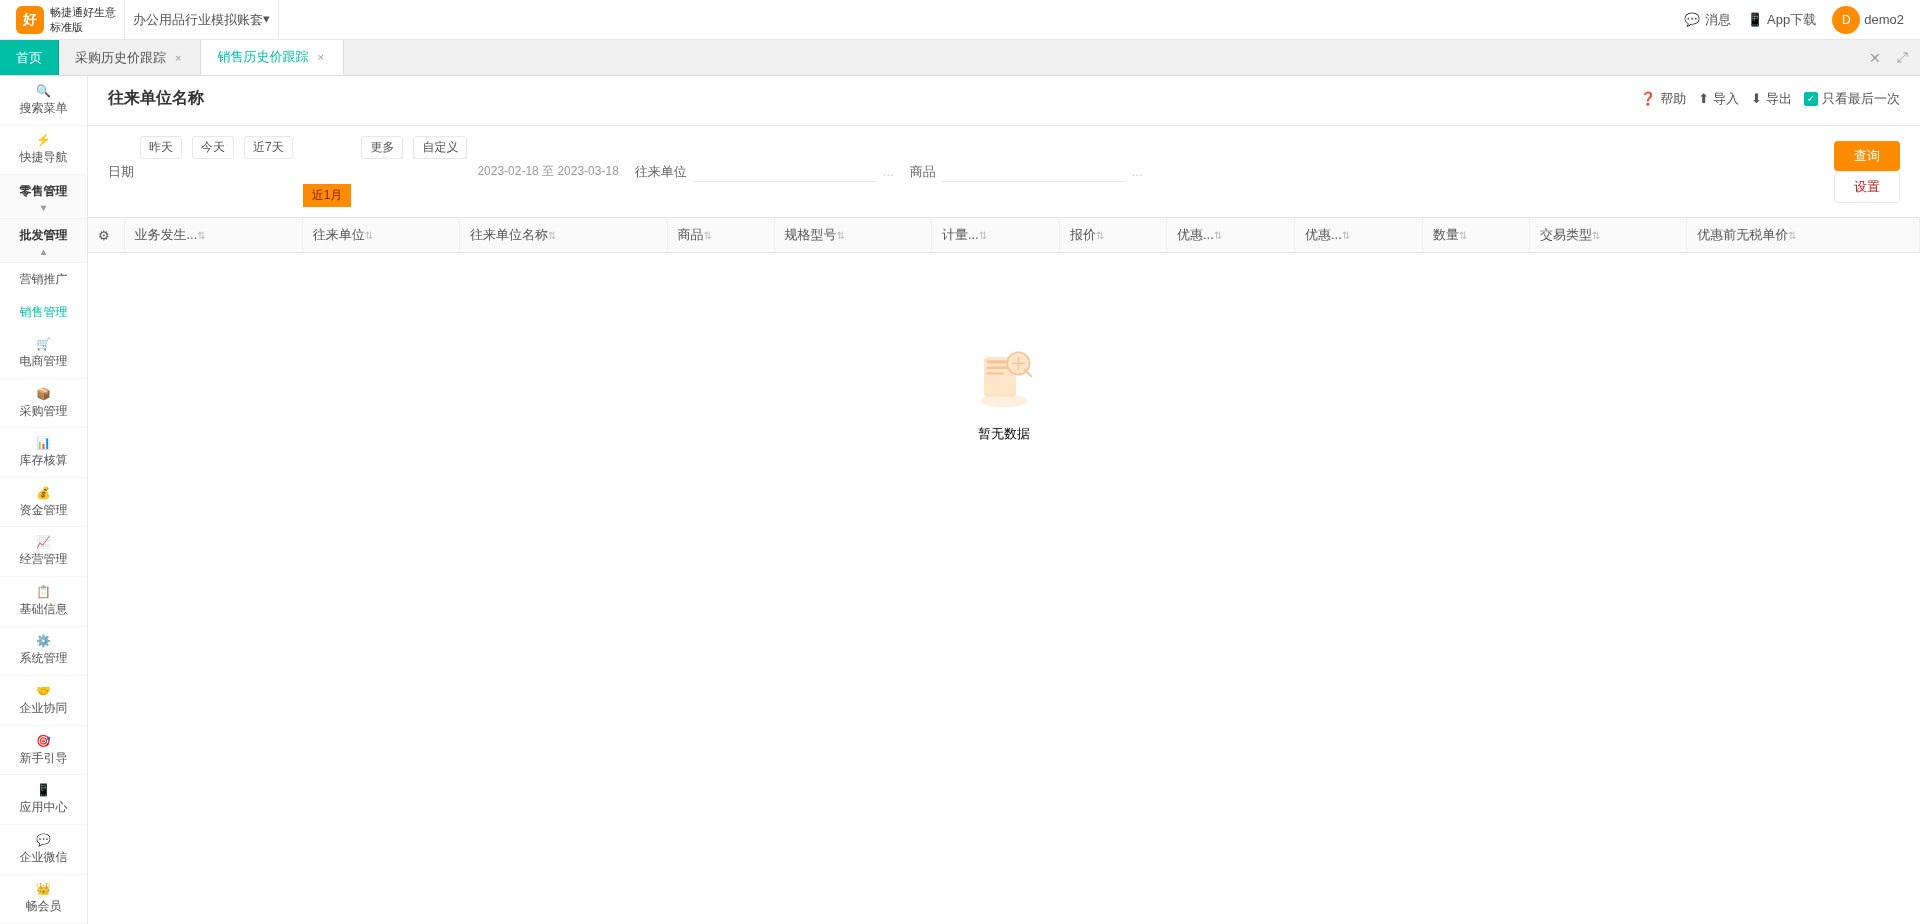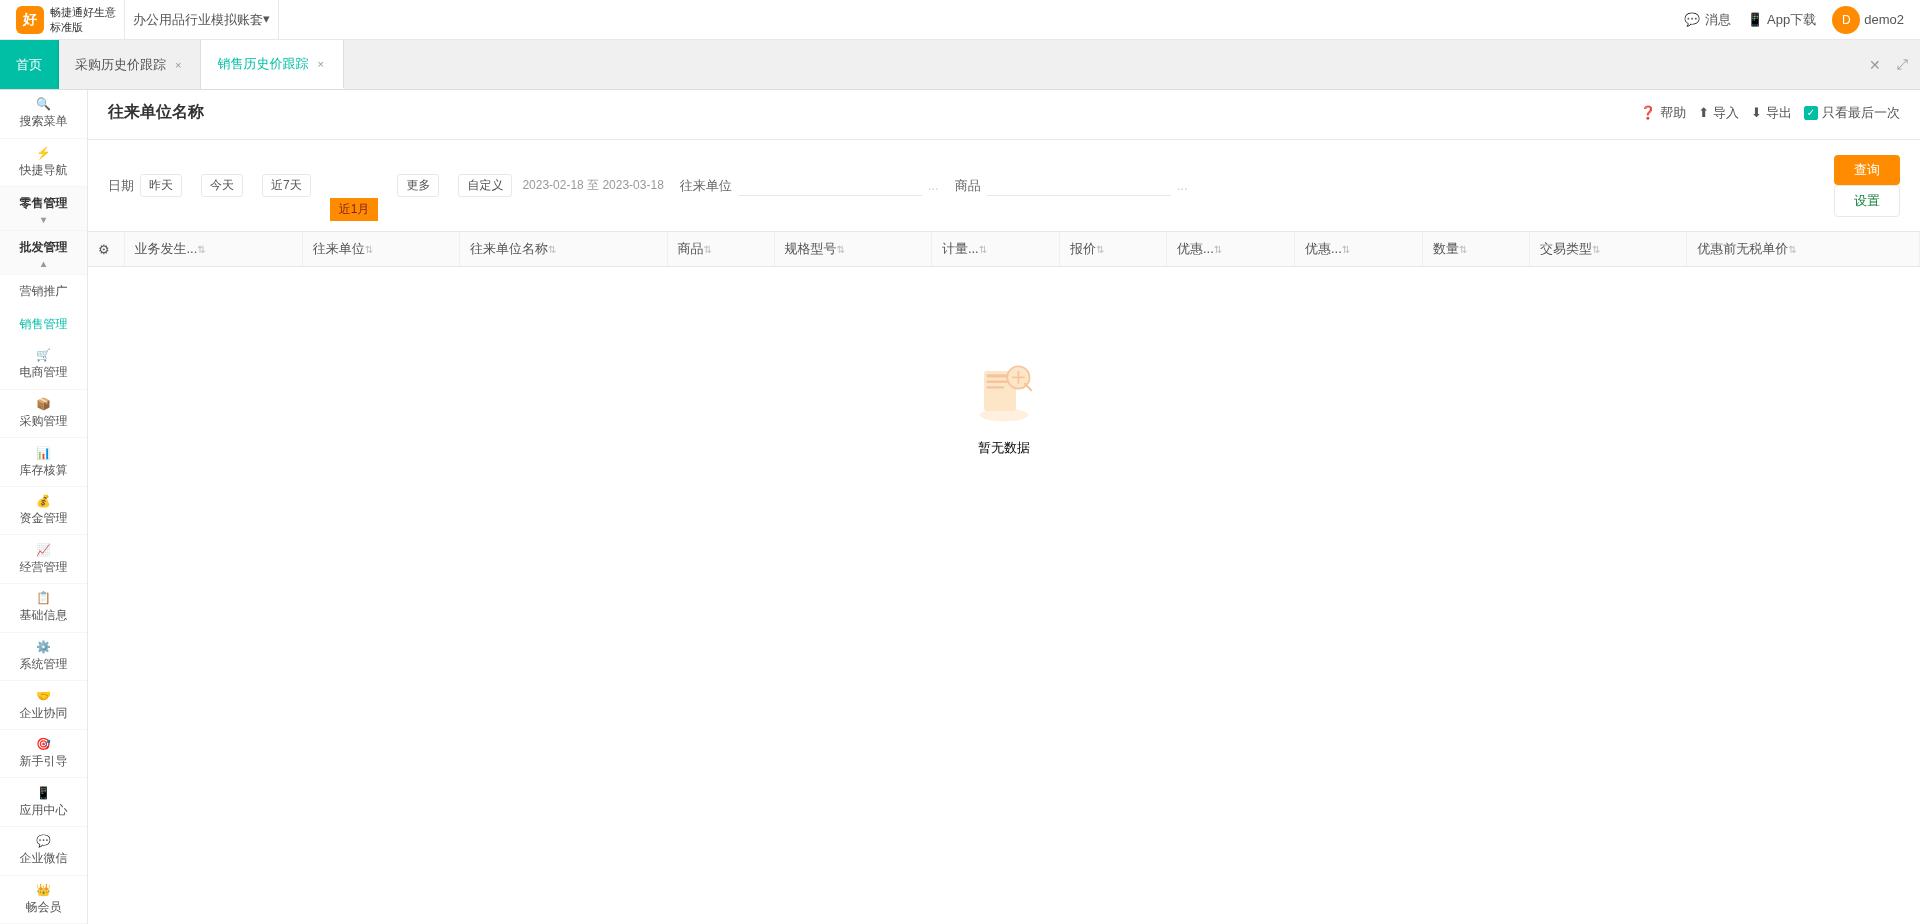--- a/index.html
+++ b/index.html
@@ -73,21 +73,21 @@
       background: #ff8c00;
       display: flex;
       align-items: center;
       justify-content: center;
       color: #fff;
       font-size: 12px;
     }
 
     
     .tab-bar {
-      height: 50px;
+      height: 36px;
       background: #f0f0f0;
       display: flex;
       align-items: stretch;
       flex-shrink: 0;
       border-bottom: 1px solid #ddd;
     }
     .tab-item {
       display: flex;
       align-items: center;
       padding: 0 16px;
@@ -257,22 +257,22 @@
       align-items: center;
       gap: 6px;
     }
     .filter-label {
       color: #666;
       font-size: 13px;
       white-space: nowrap;
     }
     .date-btns {
       display: flex;
-      align-items: center;
-      gap: 19px;
+      align-items: flex-start;
+      gap: 10px;
     }
     .date-btn {
       padding: 2px 8px;
       border: 1px solid #e8e8e8;
       border-radius: 3px;
       cursor: pointer;
       font-size: 12px;
       color: #555;
       background: #fff;
     }
@@ -308,21 +308,21 @@
       color: #fff;
       border: none;
       border-radius: 4px;
       cursor: pointer;
       font-size: 13px;
       white-space: nowrap;
     }
     .settings-btn {
       padding: 6px 16px;
       background: #fff;
-      color: #15803d;
+      color: #b91c1c;
       border: 1px solid #e8e8e8;
       border-radius: 4px;
       cursor: pointer;
       font-size: 13px;
     }
     .filter-actions {
       display: flex;
       flex-direction: column;
       margin-left: auto;
     }

